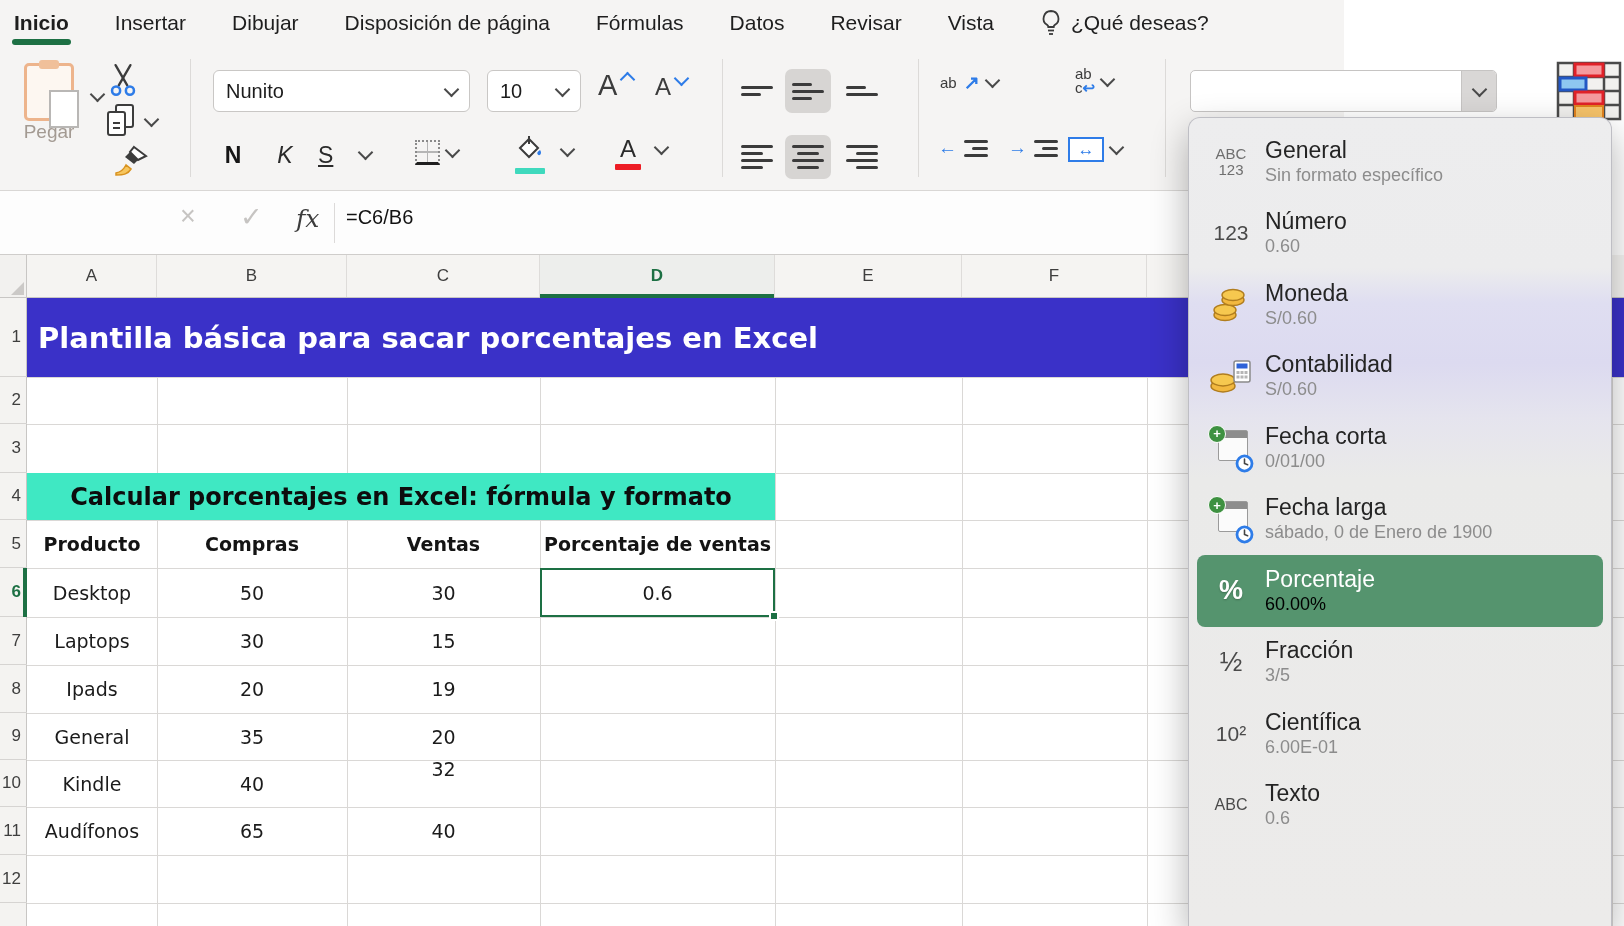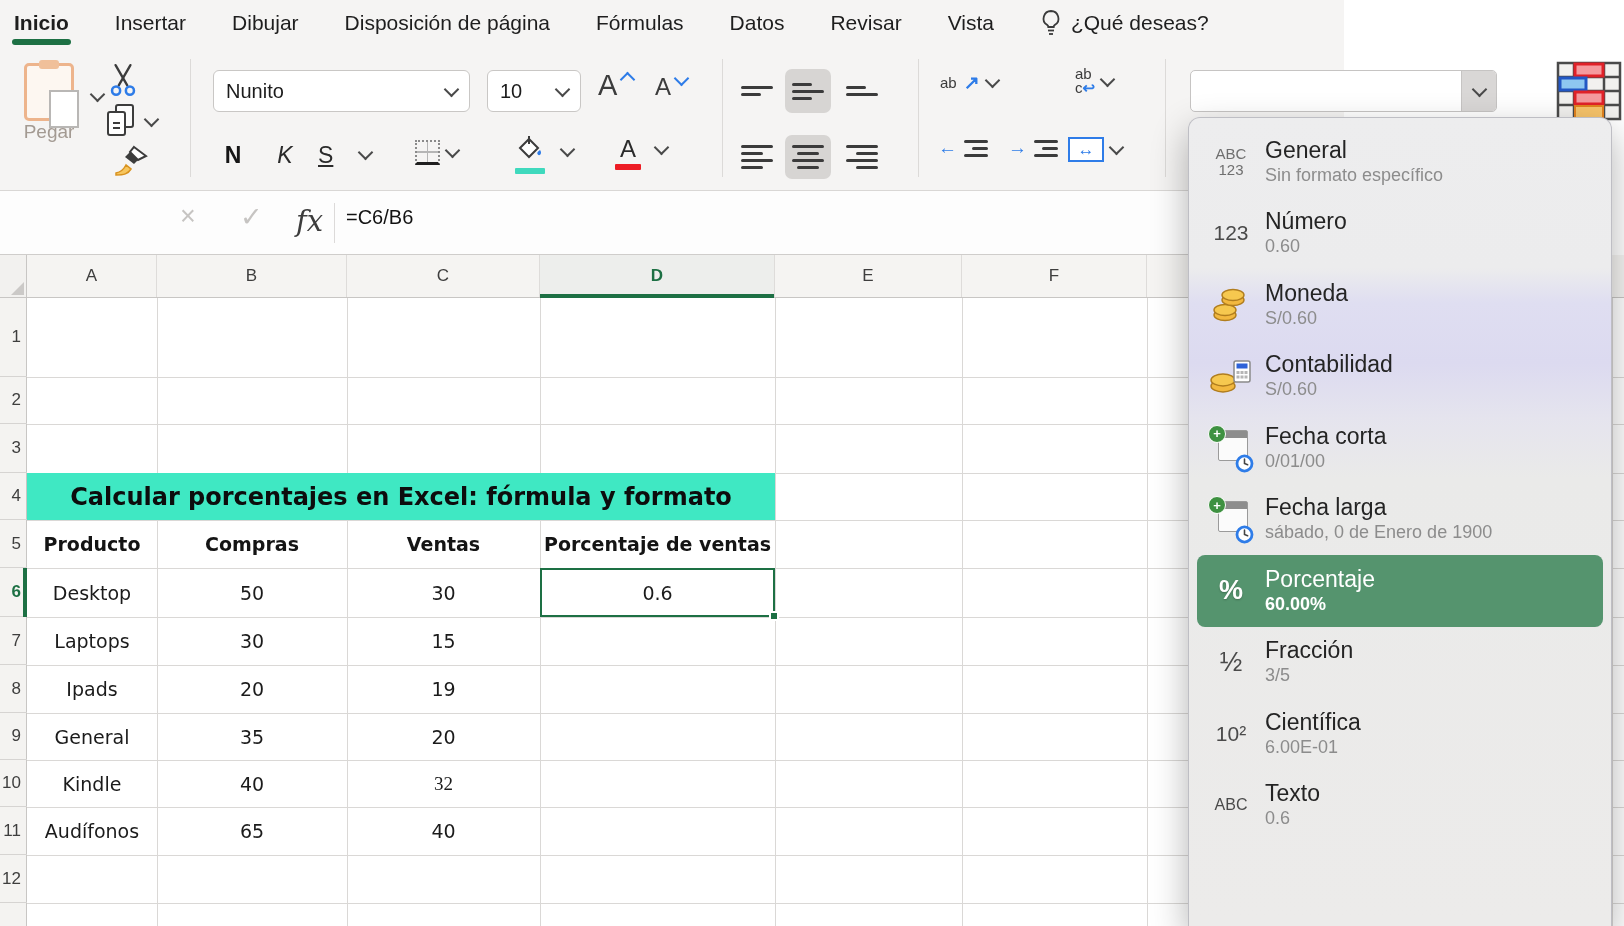--- a/index.html
+++ b/index.html
@@ -50,21 +50,21 @@
 
   
   #formulabar{position:absolute;left:0;top:191px;width:100%;height:64px;background:#fdfdfd;
         border-bottom:1px solid #cfcdcb;box-sizing:border-box;}
   #namebox{position:absolute;left:0;top:6px;width:168px;height:46px;background:#fff;
         border:1px solid #cfcdcc;border-radius:4px;display:flex;align-items:center;box-sizing:border-box;}
   #namebox .ref{font-size:20px;color:#141414;padding-left:12px;}
   .stepper{margin-left:auto;display:flex;flex-direction:column;align-items:center;justify-content:center;
         width:36px;height:100%;font-size:11px;color:#4c4c4c;line-height:12px;}
   .fbtn{position:absolute;top:10px;font-size:27px;color:#c6c4c2;}
-  .fx{font-family:"DejaVu Serif",serif;font-style:italic;font-size:29px;color:#3d3d3d;}
+  .fx{font-family:"DejaVu Serif",serif;font-style:italic;font-size:25px;color:#3d3d3d;}
   #formula-text{position:absolute;left:346px;top:15px;font-size:20px;color:#121212;}
 
   
   #grid{position:absolute;left:0;top:255px;width:1624px;height:671px;background:#fff;}
   #colheaders{position:absolute;left:0;top:0;width:1624px;height:43px;background:#f5f4f2;
         border-bottom:1px solid #c8c6c4;box-sizing:border-box;}
   .colhead{position:absolute;top:0;height:42px;display:flex;align-items:center;justify-content:center;
         font-size:17px;color:#3e3e3e;border-right:1px solid #dedcda;box-sizing:border-box;}
   .colhead.active{background:#edeeec;color:var(--green,#1d7044);font-weight:bold;}
   .colhead.active::after{content:"";position:absolute;left:0;right:0;bottom:-1px;height:4px;background:var(--green,#1d7044);}
@@ -97,21 +97,21 @@
         border-radius:12px 12px 0 0;border:1px solid #bebec4;border-bottom:none;box-sizing:border-box;
         box-shadow:0 14px 36px rgba(0,0,0,.30);padding-top:8px;overflow:hidden;
         background:linear-gradient(180deg,#ededee 0px,#ececed 150px,#dfdef1 185px,#dcdaf0 245px,
                    #e5e4ee 300px,#eaeae9 360px,#ecebea 100%);}
   .menu-item{height:71.5px;margin:0 8px;border-radius:8px;display:flex;align-items:center;box-sizing:border-box;}
   .mi-icon{width:52px;margin-left:8px;display:flex;align-items:center;justify-content:center;flex:none;}
   .mi-text{margin-left:8px;min-width:0;}
   .mi-title{font-size:23px;color:#242424;line-height:27px;}
   .mi-sub{font-size:18px;color:#8c8c8c;line-height:23px;white-space:nowrap;}
   .menu-item.selected .mi-title{color:#fff;}
-  .menu-item.selected .mi-sub{color:#ffffff;font-weight:bold;}
+  .menu-item.selected .mi-sub{color:#000000;font-weight:normal;}
   .ic-txt{font-size:21px;color:#4a4a4a;}
   .ic-txt2{display:flex;flex-direction:column;align-items:center;font-size:15px;color:#6f6f6f;line-height:16px;}
   .ic-pct{font-size:27px;font-weight:600;color:#fff;text-shadow:0 1px 2px rgba(0,0,0,.25);}
   .ic-date{position:relative;width:46px;height:42px;}
   .ic-date .cal{position:absolute;left:10px;top:3px;width:30px;height:31px;background:#fbfbfb;
         border:1.5px solid #9a9a9a;border-radius:2px;box-sizing:border-box;}
   .ic-date .cal-top{height:7px;background:#8d8d8d;}
   .ic-date .plus{position:absolute;left:0;top:-2px;width:18px;height:18px;border-radius:50%;background:#3e9141;
         border:1.5px solid #fff;color:#fff;font-size:13px;font-weight:bold;display:flex;align-items:center;justify-content:center;box-sizing:border-box;}
   .ic-date .clk{position:absolute;right:0px;bottom:-4px;line-height:0;}
@@ -383,41 +383,42 @@
         <div class="hline" style="top: 265px;"></div>
         <div class="hline" style="top: 313px;"></div>
         <div class="hline" style="top: 362px;"></div>
         <div class="hline" style="top: 410px;"></div>
         <div class="hline" style="top: 458px;"></div>
         <div class="hline" style="top: 505px;"></div>
         <div class="hline" style="top: 552px;"></div>
         <div class="hline" style="top: 600px;"></div>
         <div class="hline" style="top: 648px;"></div>
       </div>
+    <div class="banner" id="title-banner" style="background: rgb(58, 49, 200);">Plantilla básica para sacar porcentajes en Excel</div>
     <div class="banner" id="section-banner" style="background: rgb(63, 232, 195);">Calcular porcentajes en Excel: fórmula y formato</div>
     <div id="cells">
         <div class="cell thead" style="left: 27px; width: 130px; top: 265px; height: 48px;">Producto</div>
         <div class="cell thead" style="left: 157px; width: 190px; top: 265px; height: 48px;">Compras</div>
         <div class="cell thead" style="left: 347px; width: 193px; top: 265px; height: 48px;">Ventas</div>
         <div class="cell thead" style="left: 540px; width: 235px; top: 265px; height: 48px;">Porcentaje de ventas</div>
         <div class="cell" style="left: 27px; width: 130px; top: 313px; height: 49px;">Desktop</div>
         <div class="cell" style="left: 157px; width: 190px; top: 313px; height: 49px;">50</div>
         <div class="cell" style="left: 347px; width: 193px; top: 313px; height: 49px;">30</div>
         <div class="cell" style="left: 27px; width: 130px; top: 362px; height: 48px;">Laptops</div>
         <div class="cell" style="left: 157px; width: 190px; top: 362px; height: 48px;">30</div>
         <div class="cell" style="left: 347px; width: 193px; top: 362px; height: 48px;">15</div>
         <div class="cell" style="left: 27px; width: 130px; top: 410px; height: 48px;">Ipads</div>
         <div class="cell" style="left: 157px; width: 190px; top: 410px; height: 48px;">20</div>
         <div class="cell" style="left: 347px; width: 193px; top: 410px; height: 48px;">19</div>
         <div class="cell" style="left: 27px; width: 130px; top: 458px; height: 47px;">General</div>
         <div class="cell" style="left: 157px; width: 190px; top: 458px; height: 47px;">35</div>
         <div class="cell" style="left: 347px; width: 193px; top: 458px; height: 47px;">20</div>
         <div class="cell" style="left: 27px; width: 130px; top: 505px; height: 47px;">Kindle</div>
         <div class="cell" style="left: 157px; width: 190px; top: 505px; height: 47px;">40</div>
-        <div class="cell" style="left: 347px; width: 193px; top: 505px; height: 47px; font-family: Liberation Serif, serif;">32</div>
+        <div class="cell" style="left: 347px; width: 193px; top: 490px; height: 47px;">32</div>
         <div class="cell" style="left: 27px; width: 130px; top: 552px; height: 48px;">Audífonos</div>
         <div class="cell" style="left: 157px; width: 190px; top: 552px; height: 48px;">65</div>
         <div class="cell" style="left: 347px; width: 193px; top: 552px; height: 48px;">40</div>
       </div>
     <div id="selection">0.6</div>
     <div id="fillhandle"></div>
   <div class="rowbar" style="top: 313px; height: 49px;"></div>
     </div>
 
   <div id="format-menu">

